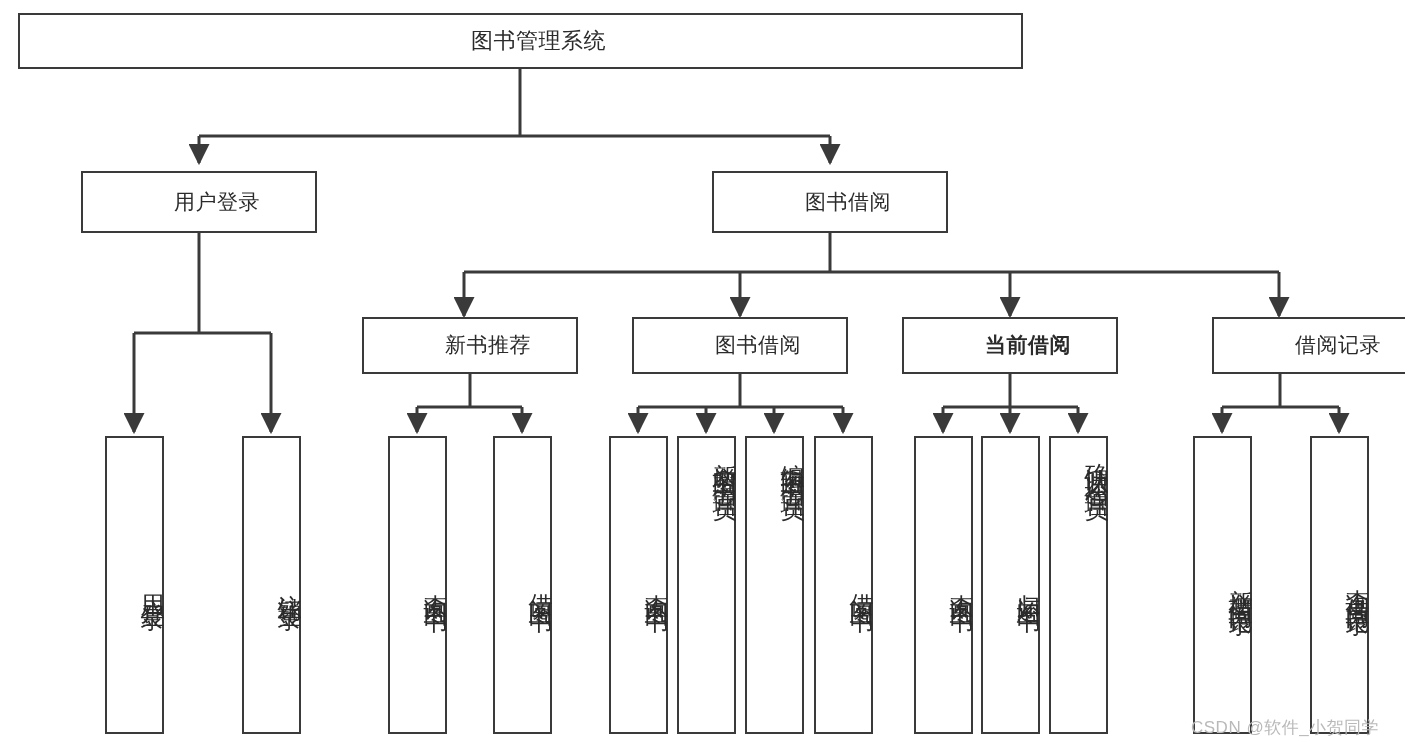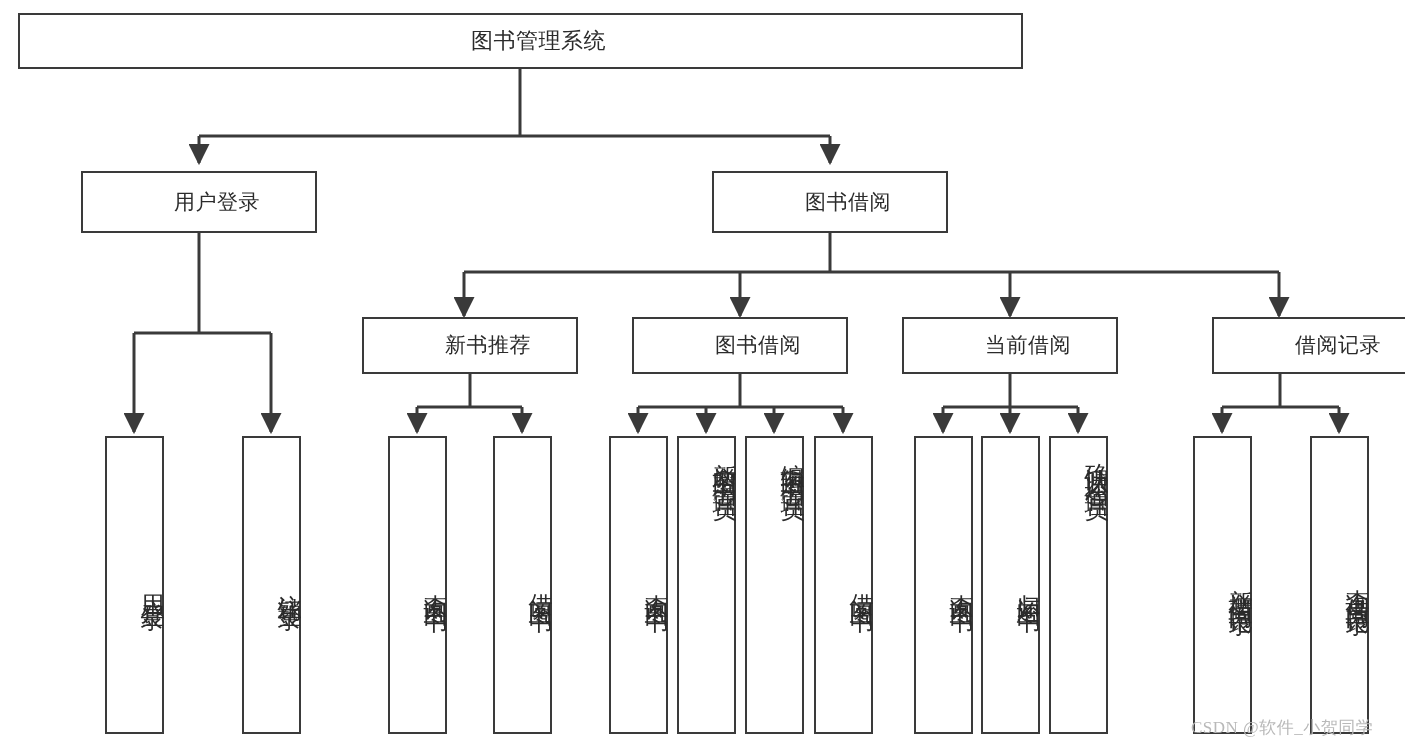--- a/index.html
+++ b/index.html
@@ -66,21 +66,20 @@
   .node.vert.mid {
     align-items: center;
     padding-top: 0;
   }
   .watermark {
     position: absolute;
     font-size: 17px;
     color: #b9b9b9;
     white-space: nowrap;
     letter-spacing: 0.5px;
-    font-family: Liberation Serif, serif;
   }
 </style>
 </head>
 <body>
 
 <div id="canvas">
 
   <svg id="wires" viewBox="0 0 1405 747" xmlns="http://www.w3.org/2000/svg">
     <defs>
       <marker id="arrow" viewBox="0 0 10 10" refX="9" refY="5" markerWidth="7" markerHeight="7" orient="auto-start-reverse">
@@ -141,21 +140,21 @@
   <div class="node horiz" style="left:712px; top:171px; width:236px; height:62px;">
     <span class="lbl">图书借阅</span>
   </div>
 
   <div class="node horiz" style="left:362px; top:317px; width:216px; height:57px;">
     <span class="lbl">新书推荐</span>
   </div>
   <div class="node horiz" style="left:632px; top:317px; width:216px; height:57px;">
     <span class="lbl">图书借阅</span>
   </div>
-  <div class="node horiz" style="left:902px; top:317px; width:216px; height:57px;">
+  <div class="node horiz" style="left:902px; top:317px; width:216px; height:57px;font-weight:bold;">
     <span class="lbl">当前借阅</span>
   </div>
   <div class="node horiz" style="left:1172px; top:317px; width:216px; height:57px;margin-left:40px;">
     <span class="lbl">借阅记录</span>
   </div>
 
   <div class="node vert mid" style="left:105px; top:436px; width:59px; height:298px;">
     <span class="lbl">用户登录</span>
   </div>
   <div class="node vert mid" style="left:242px; top:436px; width:59px; height:298px;">

